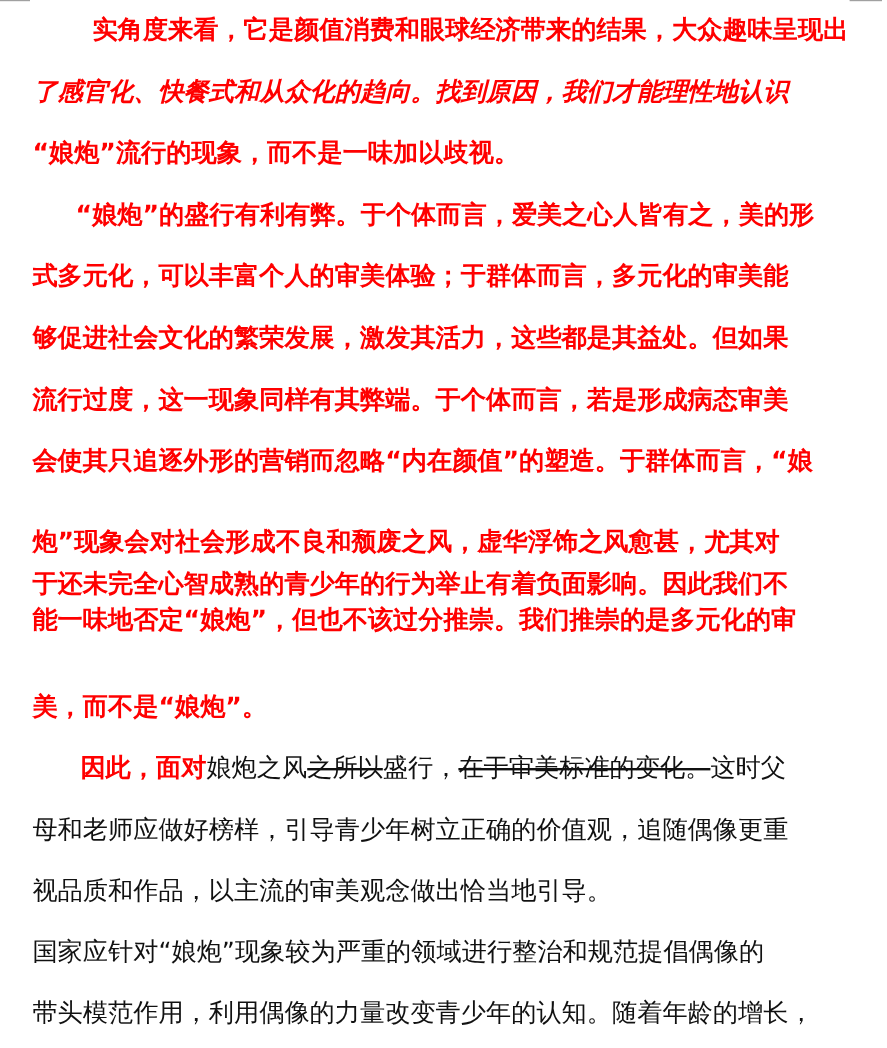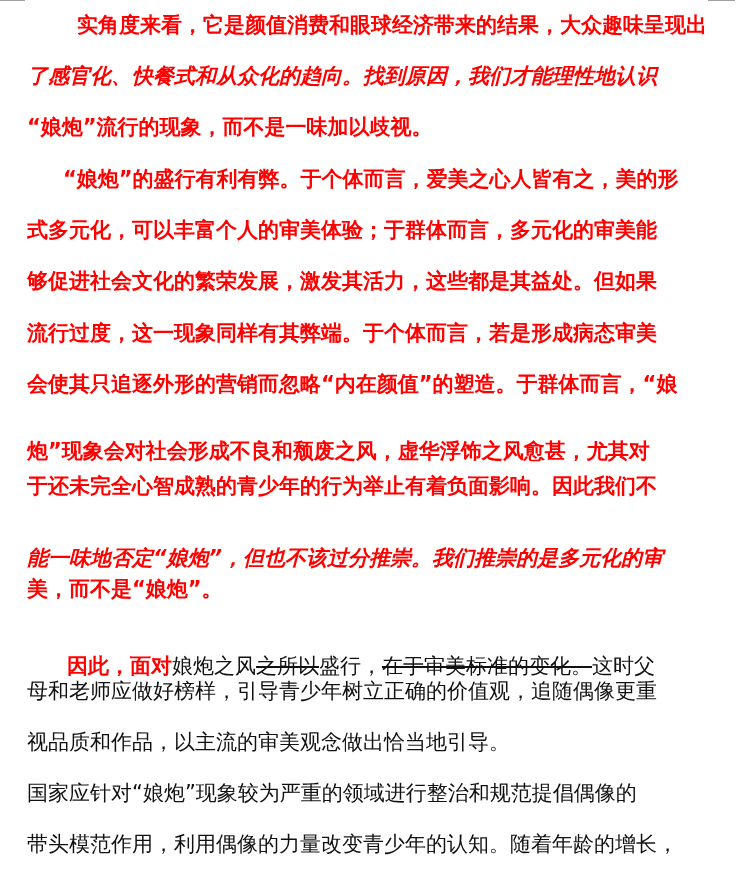--- a/index.html
+++ b/index.html
@@ -87,28 +87,28 @@
   </div>
   <div class="line red" style="top:369px;">
     <span>会使其只追逐外形的营销而忽略“内在颜值”的塑造。于群体而言，“娘</span>
   </div>
   <div class="line red" style="top:436px;">
     <span>炮”现象会对社会形成不良和颓废之风，虚华浮饰之风愈甚，尤其对</span>
   </div>
   <div class="line red" style="top:471px;">
     <span>于还未完全心智成熟的青少年的行为举止有着负面影响。因此我们不</span>
   </div>
-  <div class="line red" style="top:543px;font-style:italic;">
+  <div class="line red" style="top:501px;">
     <span>能一味地否定“娘炮”，但也不该过分推崇。我们推崇的是多元化的审</span>
   </div>
   <div class="line red" style="top:574px;">
     <span>美，而不是“娘炮”。</span>
   </div>
 
-  <div class="line" style="top:651px; left:40px;">
+  <div class="line" style="top:625px; left:40px;">
     <span class="red">因此，面对</span><span class="black">娘炮之风</span><span class="black strike">之所以</span><span class="black">盛行，</span><span class="black strike">在于审美标准的变化。</span><span class="black">这时父</span>
   </div>
 
   <div class="line black" style="top:676px;">
     <span>母和老师应做好榜样，引导青少年树立正确的价值观，追随偶像更重</span>
   </div>
   <div class="line black" style="top:727px;">
     <span>视品质和作品，以主流的审美观念做出恰当地引导。</span>
   </div>
   <div class="line black" style="top:778px;">

